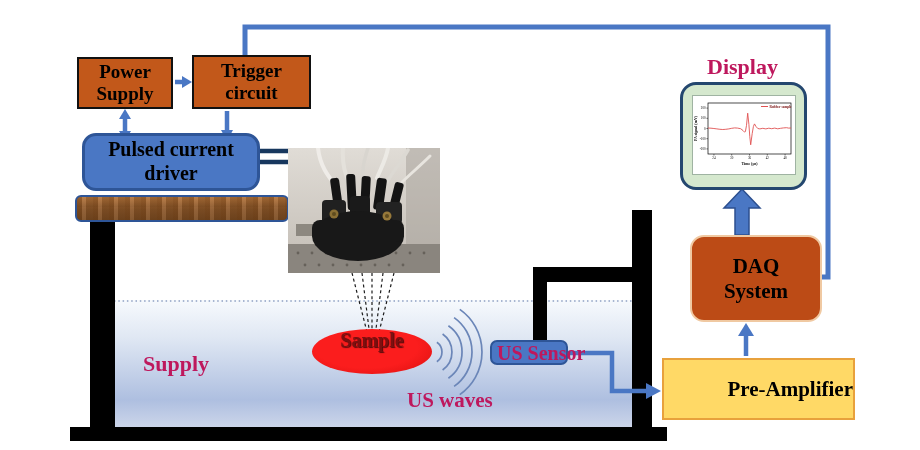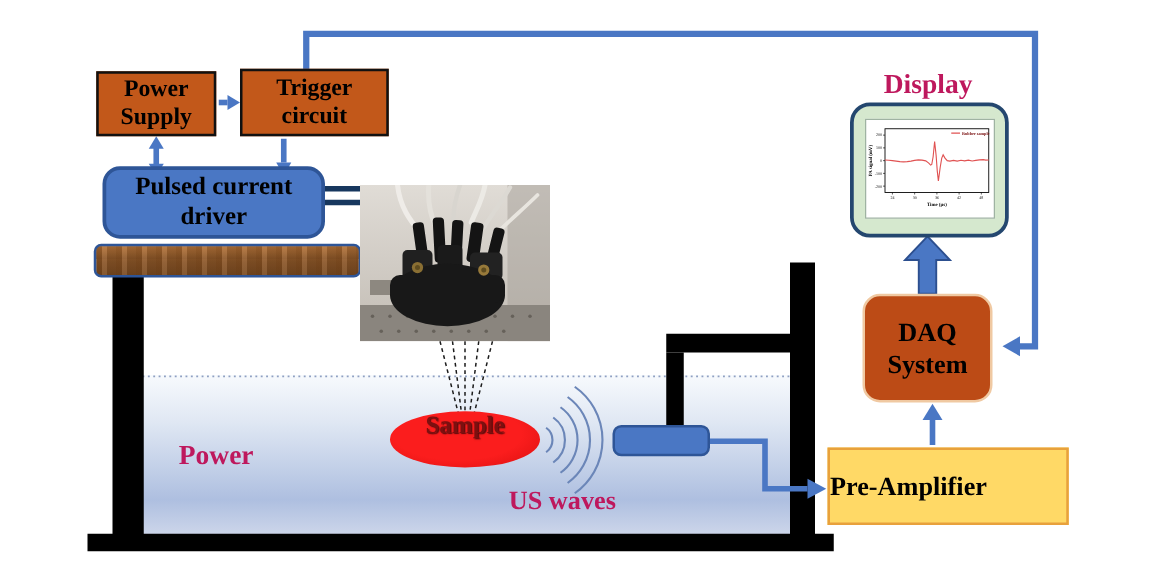--- a/index.html
+++ b/index.html
@@ -1,19 +1,19 @@
 <!DOCTYPE html>
 <html><head>
 <meta charset="utf-8">
 <style>
   html,body{margin:0;padding:0;background:#fff;}
   .stage{position:relative;width:920px;height:450px;background:#ffffff;overflow:hidden;
          font-family:"Liberation Serif", serif;}
   .stage svg{position:absolute;left:0;top:0;}
-  .box{position:absolute;display:flex;align-items:center;justify-content:flex-start;
+  .box{position:absolute;display:flex;align-items:center;justify-content:flex-end;
        text-align:center;font-weight:bold;color:#000;line-height:1.18;box-sizing:border-box;}
   .orange-box{background:#c2581a;border:2.5px solid #111;font-size:19px;}
   .blue-box{background:#4a77c4;border:3px solid #2e5597;border-radius:14px;font-size:20px;}
   .lbl{position:absolute;font-weight:bold;color:#be185d;white-space:nowrap;}
   .wood{position:absolute;border:2px solid #2e5597;border-radius:6px;box-sizing:border-box;
         background:
         repeating-linear-gradient(90deg, rgba(60,30,5,.25) 0 5px, rgba(255,255,255,.08) 5px 9px, rgba(0,0,0,.12) 9px 16px),
         linear-gradient(180deg,#b5743a 0%,#8a5527 45%,#a2683100 0),
         linear-gradient(180deg,#ad6d35 0%,#8a5527 55%,#7a4a20 100%);}
   .sample{position:absolute;border-radius:50%;
@@ -174,35 +174,36 @@
       <ellipse cx="70" cy="88" rx="46" ry="25" fill="#181818"></ellipse>
       <rect x="24" y="72" width="92" height="22" rx="8" fill="#181818"></rect>
       <circle cx="46" cy="66" r="4.5" fill="#8a6f33"></circle>
         <circle cx="46" cy="66" r="2" fill="#5f4c1f"></circle>
       <circle cx="99" cy="68" r="4.5" fill="#97793a"></circle>
         <circle cx="99" cy="68" r="2" fill="#5f4c1f"></circle>
     </svg>
   </div>
 
 
-  <div class="lbl" style="left:143px;top:351px;font-size:22px;">Power</div>
+  <div class="lbl" style="left:143px;top:351px;font-size:22px;">Supply</div>
 
   <div class="sample" style="left:312px;top:329px;width:120px;height:45px;">
     <span>Sample</span>
   </div>
 
   <div class="lbl" style="left:362px;top:388px;font-size:21px;margin-left:45px;">US waves</div>
 
   <div class="ussensor" style="left:490px;top:340px;width:78px;height:25px;"></div>
+  <div class="lbl" style="left:497px;top:342px;font-size:20px;">US Sensor</div>
 
   <div class="box preamp" style="left:662px;top:358px;width:193px;height:62px;">
     <span>Pre-Amplifier</span>
   </div>
 
-  <div class="box daq" style="left:690px;top:235px;width:104px;height:87px;">
+  <div class="box daq" style="left:690px;top:235px;width:132px;height:87px;">
     <span>DAQ System</span>
   </div>
 
   <div class="lbl" style="left:707px;top:54px;font-size:22px;">Display</div>
 
   <div class="display-box" style="left:680px;top:82px;width:127px;height:108px;">
     <div class="chart-wrap" style="left:9px;top:10px;width:102px;height:78px;">
       <svg id="pa-chart" width="102" height="78" viewBox="0 0 102 78">
           <rect x="15" y="7" width="83" height="51" fill="#fff" stroke="#000" stroke-width="0.7"></rect>
           <line x1="20.928571428571427" y1="58" x2="20.928571428571427" y2="59.6" stroke="#000" stroke-width="0.5"></line>

